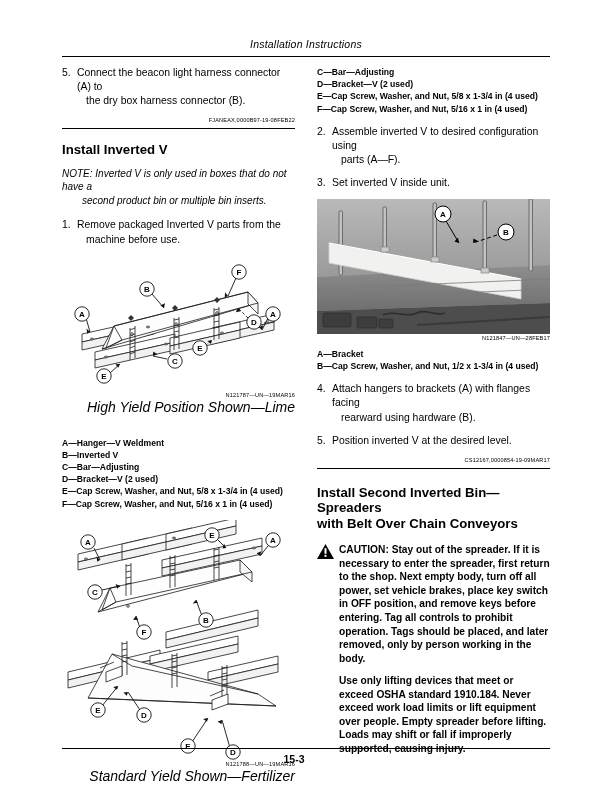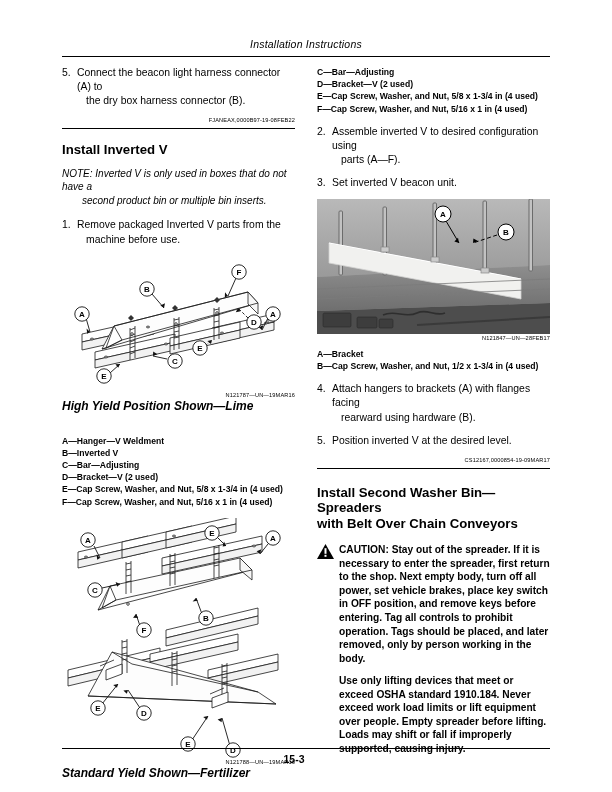--- a/index.html
+++ b/index.html
@@ -102,24 +102,24 @@
     color: #000;
     margin-top: 2px;
   }
   .figid {
     font-size: 5.6px;
     text-align: right;
     letter-spacing: 0.15px;
     margin: 1px 0 0 0;
   }
   .figcap {
-    font-size: 12px;
-    font-weight: bold;
+    font-size: 14px;
+    font-weight: normal;
     font-style: italic;
-    text-align: left;
+    text-align: right;
     margin: 1px 0 4px 0;
   }
   .rule {
     height: 1px;
     background: #000;
     margin: 5px 0 13px 0;
   }
 
   
   .caution {
@@ -424,21 +424,21 @@
       <div class="num">2.</div>
       <div class="body">
         <span>Assemble inverted V to desired configuration using</span>
         <span class="cont">parts (A—F).</span>
       </div>
     </div>
 
     <div class="numlist">
       <div class="num">3.</div>
       <div class="body">
-        <span>Set inverted V beacon unit.</span>
+        <span>Set inverted V inside unit.</span>
       </div>
     </div>
 
     <div class="fig">
       <svg width="233" height="135" viewBox="0 0 233 135">
         <defs>
           <linearGradient id="panelG" x1="0" y1="0" x2="0" y2="1">
             <stop offset="0%" stop-color="#b9b9b9"></stop>
             <stop offset="100%" stop-color="#9a9a9a"></stop>
           </linearGradient>
@@ -522,21 +522,21 @@
       <div class="num">5.</div>
       <div class="body">
         <span>Position inverted V at the desired level.</span>
       </div>
     </div>
 
     <div class="docid">CS12167,0000854-19-09MAR17</div>
     <div class="rule" style="margin-bottom:16px"></div>
 
     <div class="sec-title" style="margin-bottom:11px">
-      <span>Install Second Washer Bin—Spreaders</span><br>
+      <span>Install Second Inverted Bin—Spreaders</span><br>
       <span>with Belt Over Chain Conveyors</span>
     </div>
 
     <div class="caution">
       <div class="tri-wrap">
         <svg class="tri" width="17" height="15" viewBox="0 0 17 15">
           <path d="M8.5,0 L17,15 L0,15 Z" fill="#000"></path>
           <rect x="7.5" y="4.2" width="2" height="5.6" fill="#fff"></rect>
           <rect x="7.5" y="10.8" width="2" height="2" fill="#fff"></rect>
         </svg>

